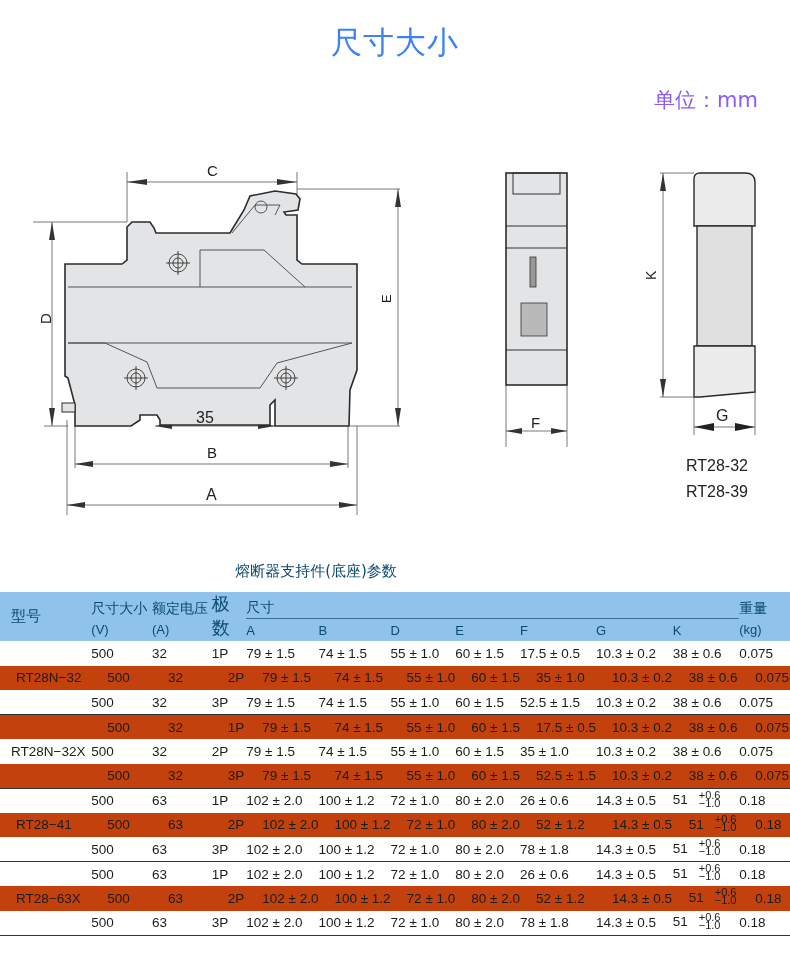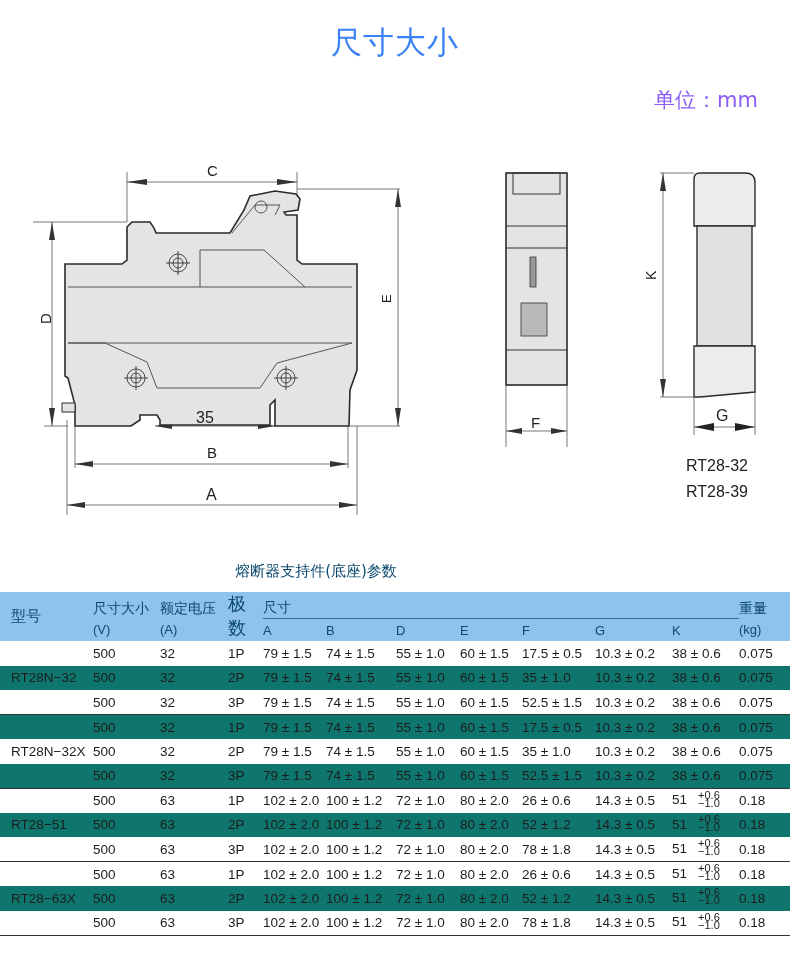--- a/index.html
+++ b/index.html
@@ -11,21 +11,21 @@
   .drawing svg { position: absolute; left: 0; top: 0; }
   .model-label { position: absolute; left: 686px; font-size: 16px; color: #222; font-family: "Liberation Sans", sans-serif; }
   .table-title { position: absolute; top: 562px; left: 0; width: 632px; text-align: center; font-size: 15px; color: #0c4a6e; }
   table.params { position: absolute; top: 592px; left: 0; width: 790px; border-collapse: collapse; font-family: "Liberation Sans", sans-serif; font-size: 13.5px; color: #1c1c1c; }
   table.params thead th { background: #8fc3ec; font-weight: normal; text-align: left; color: #0c4a6e; }
   table.params thead tr.h1 th { height: 26px; vertical-align: bottom; padding-bottom: 1px; font-size: 14px; }
   table.params thead tr.h2 th { height: 22px; vertical-align: middle; font-size: 13px; }
   th.model-col { padding-left: 11px; vertical-align: middle !important; font-size: 15px !important; }
   th.size-group { border-bottom: 1.5px solid #3b6f99; }
   td { height: 24.5px; white-space: nowrap; padding: 0; vertical-align: middle; }
-  tr.alt td { background: #0f766e; }
+  tr.alt td { background: #c2410c; padding-left: 16px; }
   tr.group-end td { border-bottom: 1.5px solid #333; }
   td.model { padding-left: 11px; }
   .tol { display: inline-block; vertical-align: middle; font-size: 11px; line-height: 8px; margin-left: 11px; position: relative; top: -2px; }
   .tol span { display: block; }
   .c0 { width: 93px; } .c1 { width: 67px; } .c2 { width: 68px; } .c3 { width: 35px; }
   .c4 { width: 63px; } .c5 { width: 70px; } .c6 { width: 64px; } .c7 { width: 62px; }
   .c8 { width: 73px; } .c9 { width: 77px; } .c10 { width: 67px; } .c11 { width: 51px; }
 </style>
 </head>
 <body>
@@ -281,21 +281,21 @@
         <td><span>102 ± 2.0</span></td>
         <td><span>100 ± 1.2</span></td>
         <td><span>72 ± 1.0</span></td>
         <td><span>80 ± 2.0</span></td>
         <td><span>26 ± 0.6</span></td>
         <td><span>14.3 ± 0.5</span></td>
         <td><span>51</span><span class="tol"><span>+0.6</span><span>−1.0</span></span></td>
         <td><span>0.18</span></td>
       </tr>
       <tr class="alt">
-        <td class="model"><span>RT28−51</span></td>
+        <td class="model"><span>RT28−41</span></td>
         <td><span>500</span></td>
         <td><span>63</span></td>
         <td><span>2P</span></td>
         <td><span>102 ± 2.0</span></td>
         <td><span>100 ± 1.2</span></td>
         <td><span>72 ± 1.0</span></td>
         <td><span>80 ± 2.0</span></td>
         <td><span>52 ± 1.2</span></td>
         <td><span>14.3 ± 0.5</span></td>
         <td><span>51</span><span class="tol"><span>+0.6</span><span>−1.0</span></span></td>

